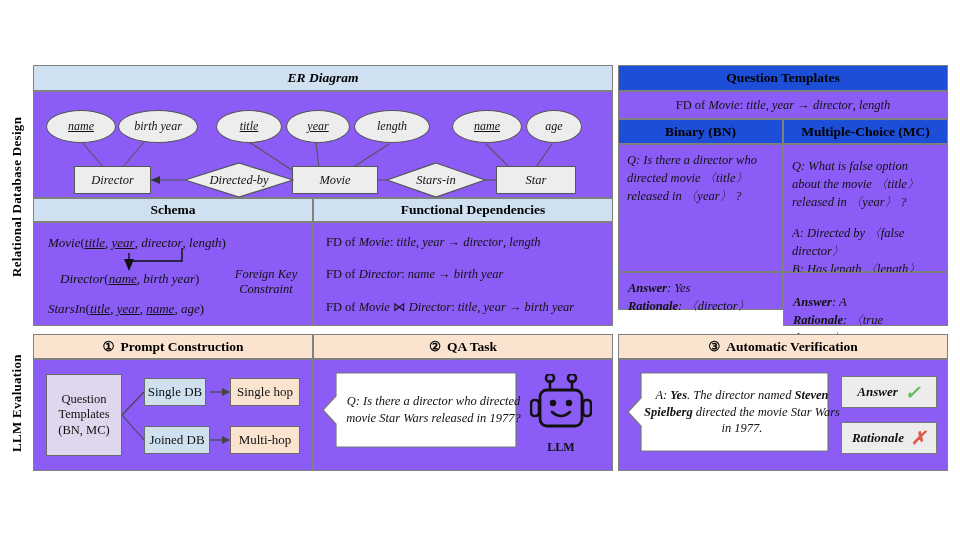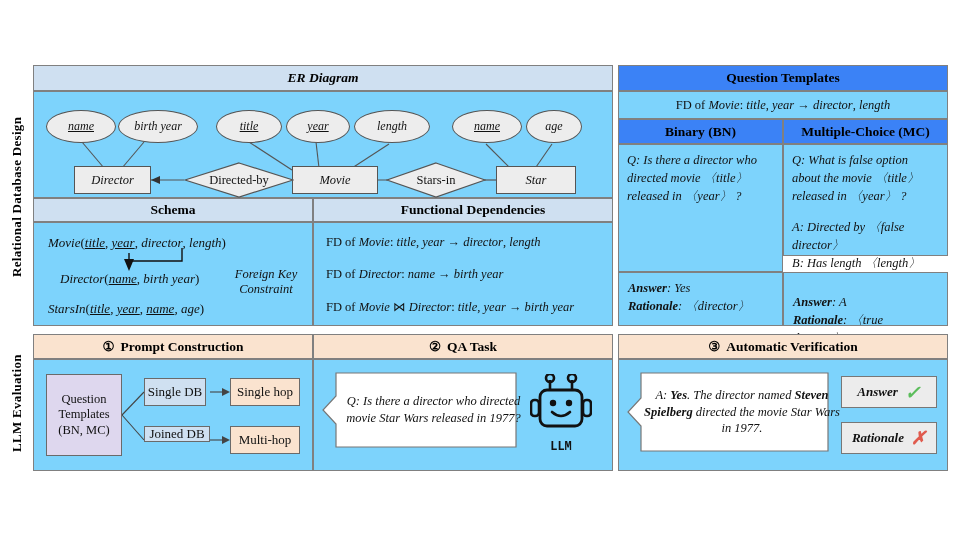--- a/index.html
+++ b/index.html
@@ -19,42 +19,42 @@
     display:flex;align-items:center;justify-content:center;
     color:#000;
   }
   .hdr{
     border:1.2px solid #808080;
     display:flex;align-items:center;justify-content:center;
     font-weight:bold;font-size:13.5px;color:#000;
     box-sizing:border-box;
   }
   .hdr.blue{background:#cfe0f1;}
-  .hdr.purple{background:#3b82f6;}
+  .hdr.purple{background:#1d4ed8;}
   .hdr.orange{background:#fae3cf;}
 
-  .cellbox{border:1.2px solid #808080;box-sizing:border-box;background:#7dd3fc;}
+  .cellbox{border:1.2px solid #808080;box-sizing:border-box;background:#8b5cf6;}
 
   
   .erbox{
     position:absolute;
     background:#ededed;border:1.3px solid #555;
     display:flex;align-items:center;justify-content:center;
     font-style:italic;font-size:12.5px;box-sizing:border-box;
   }
   .ellipse{
     position:absolute;background:#ededed;border:1.2px solid #555;
     border-radius:50%;
     display:flex;align-items:center;justify-content:center;
     font-style:italic;font-size:12px;box-sizing:border-box;
   }
   .ellipse .u{text-decoration:underline;}
   .diamondwrap{position:absolute;display:flex;align-items:center;justify-content:center;}
   .diamondwrap svg{position:absolute;left:0;top:0;}
-  .diamondwrap span{position:relative;font-size:12.5px;}
+  .diamondwrap span{position:relative;font-style:italic;font-size:12.5px;}
 
   
   .txtrow{position:absolute;font-size:13px;font-style:italic;white-space:nowrap;}
   .txtrow .rm{font-style:normal;}
   .u{text-decoration:underline;}
 
   
   .flowbox{
     position:absolute;border:1.2px solid #6a6a6a;box-sizing:border-box;
     display:flex;flex-direction:column;align-items:center;justify-content:center;
@@ -65,21 +65,21 @@
   .flowbox.orange{background:#fae3cf;}
 
   .bubble{position:absolute;}
   .bubble svg{position:absolute;left:0;top:0;}
   .bubble .btext{
     position:absolute;left:0;top:0;width:100%;height:100%;
     display:flex;flex-direction:column;align-items:center;justify-content:center;
     font-style:italic;font-size:12.5px;line-height:1.35;text-align:center;
   }
 
-  .llmlabel{position:absolute;font-weight:bold;font-size:12px;text-align:center;font-family:Liberation Mono, monospace;}
+  .llmlabel{position:absolute;font-weight:bold;font-size:12px;text-align:center;}
 
   .verbox{
     position:absolute;border:1.3px solid #777;background:#ececec;
     display:flex;align-items:center;justify-content:center;gap:7px;
     font-weight:bold;font-style:italic;font-size:13px;box-sizing:border-box;
   }
   .tick{color:#5bbd5b;font-size:19px;font-weight:bold;line-height:1;}
   .cross{color:#e05b4e;font-size:18px;font-weight:bold;line-height:1;}
 
   .qt{font-size:12.5px;font-style:italic;line-height:1.42;}
@@ -194,27 +194,27 @@
     </span>
   </div>
 
   <div class="hdr purple abs" style="left:618px;top:119px;width:165px;height:25px;">Binary (BN)</div>
   <div class="hdr purple abs" style="left:783px;top:119px;width:165px;height:25px;">Multiple-Choice (MC)</div>
 
   <div class="cellbox abs" style="left:618px;top:144px;width:165px;height:128px;padding:7px 8px;">
     <div class="qt">Q: Is there a director who directed movie 〈title〉 released in 〈year〉 ?</div>
   </div>
 
-  <div class="cellbox abs" style="left:783px;top:144px;width:165px;height:112px;padding:7px 8px;">
+  <div class="cellbox abs" style="left:783px;top:144px;width:165px;height:128px;padding:13px 8px;">
     <div class="qt">Q: What is false option about the movie 〈title〉 released in 〈year〉 ?</div>
     <div class="qt" style="margin-top:14px;">A: Directed by 〈false director〉</div>
     <div class="qt">B: Has length 〈length〉</div>
   </div>
 
-  <div class="cellbox abs" style="left:618px;top:272px;width:165px;height:54px;padding:7px 9px;">
+  <div class="cellbox abs" style="left:618px;top:272px;width:165px;height:38px;padding:7px 9px;">
     <div class="qt">
       <b>Answer</b><span>: </span><span>Yes</span>
     </div>
     <div class="qt">
       <b>Rationale</b><span>: </span><span>〈director〉</span>
     </div>
   </div>
 
   <div class="cellbox abs" style="left:783px;top:272px;width:165px;height:54px;padding:21px 9px;">
     <div class="qt">
@@ -235,21 +235,21 @@
       <line x1="88" y1="55" x2="110" y2="80" stroke="#444" stroke-width="1.1"></line>
       <line x1="176" y1="32" x2="190" y2="32" stroke="#444" stroke-width="1.1"></line>
       <polygon points="196,32 188,28 188,36" fill="#444"></polygon>
       <line x1="176" y1="80" x2="190" y2="80" stroke="#444" stroke-width="1.1"></line>
       <polygon points="196,80 188,76 188,84" fill="#444"></polygon>
     </svg>
     <div class="flowbox purple" style="left:12px;top:14px;width:76px;height:82px;">
       <span style="font-size:12.5px;line-height:1.25;">Question Templates (BN, MC)</span>
     </div>
     <div class="flowbox blue" style="left:110px;top:18px;width:62px;height:28px;font-family:Liberation Serif, serif;">Single DB</div>
-    <div class="flowbox blue" style="left:110px;top:66px;width:66px;height:16px;">Joined DB</div>
+    <div class="flowbox blue" style="left:110px;top:66px;width:66px;height:28px;">Joined DB</div>
     <div class="flowbox orange" style="left:196px;top:18px;width:70px;height:28px;">Single hop</div>
     <div class="flowbox orange" style="left:196px;top:66px;width:70px;height:28px;">Multi-hop</div>
   </div>
 
   <div class="hdr orange abs" style="left:313px;top:334px;width:300px;height:25px;">
     <span style="margin-right:6px;">②</span>
     <span>QA Task</span>
   </div>
   <div class="cellbox abs" style="left:313px;top:359px;width:300px;height:112px;">
 

